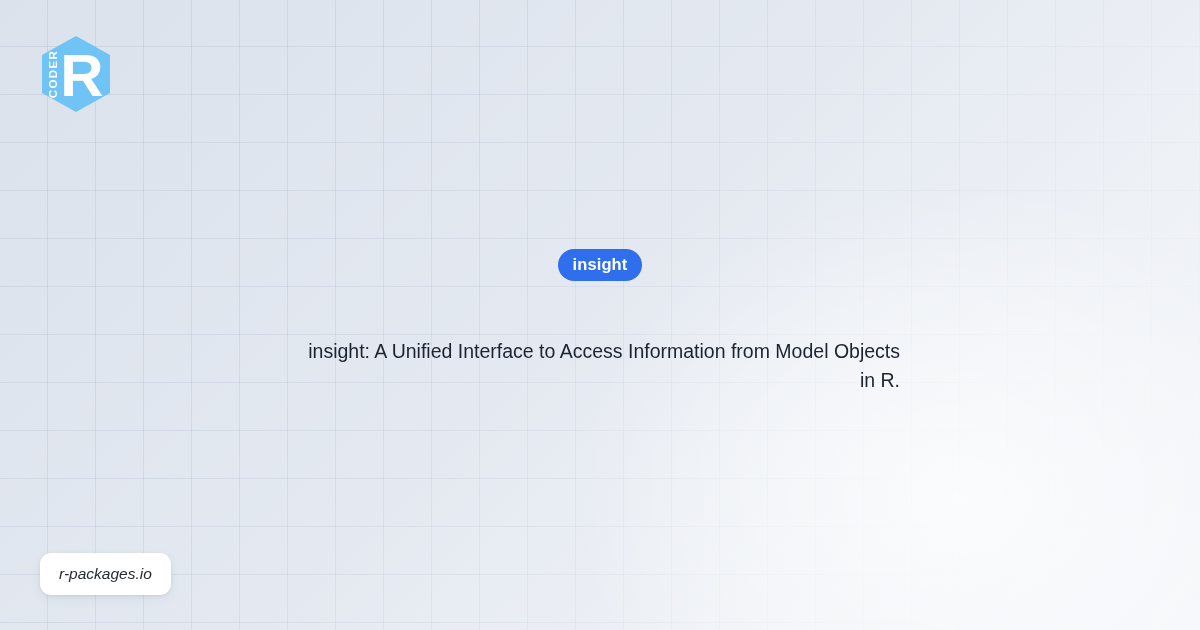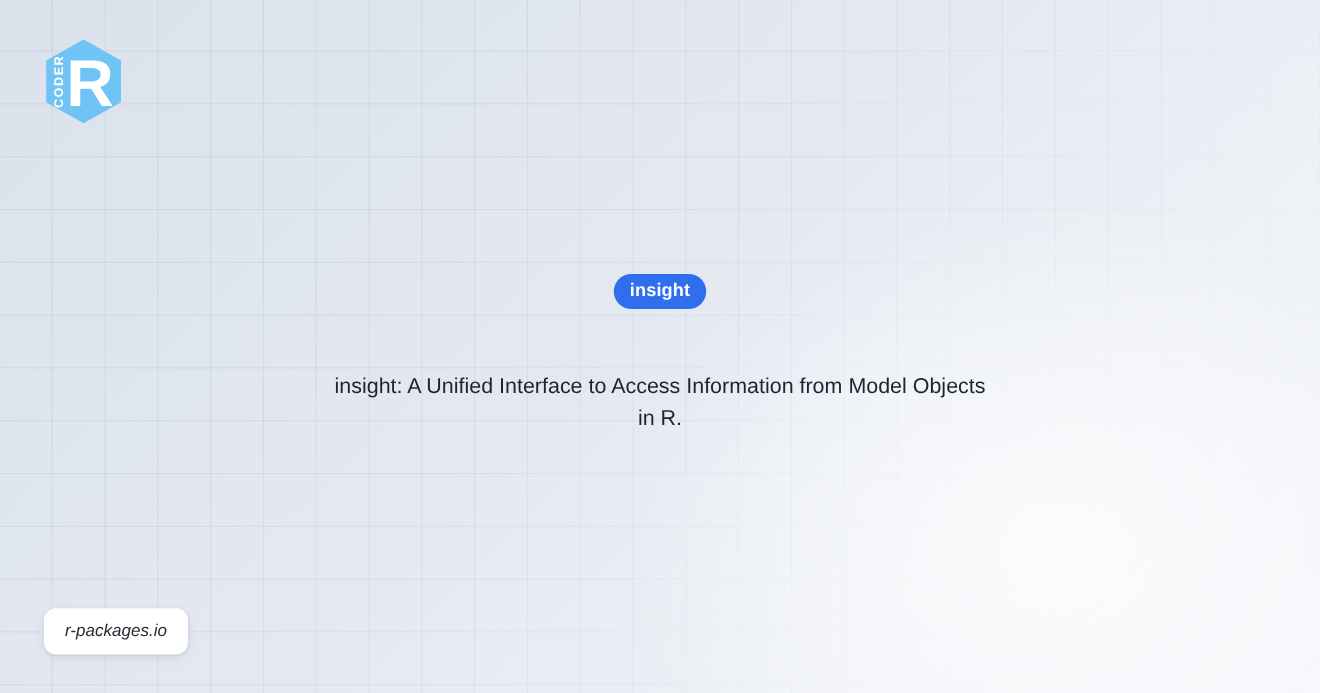--- a/index.html
+++ b/index.html
@@ -95,21 +95,21 @@
     font-size: 64px;
     font-weight: bold;
     line-height: 1.30;
     letter-spacing: -1.2px;
     color: #0a0a0a;
   }
 
   #subtitle {
     margin: 36px 0 0 0;
     width: 600px;
-    text-align: center;
+    text-align: right;
     font-size: 19.5px;
     font-weight: normal;
     line-height: 1.48;
     color: #1b2430;
   }
 
   
   #footer-pill {
     position: absolute;
     left: 40px;

